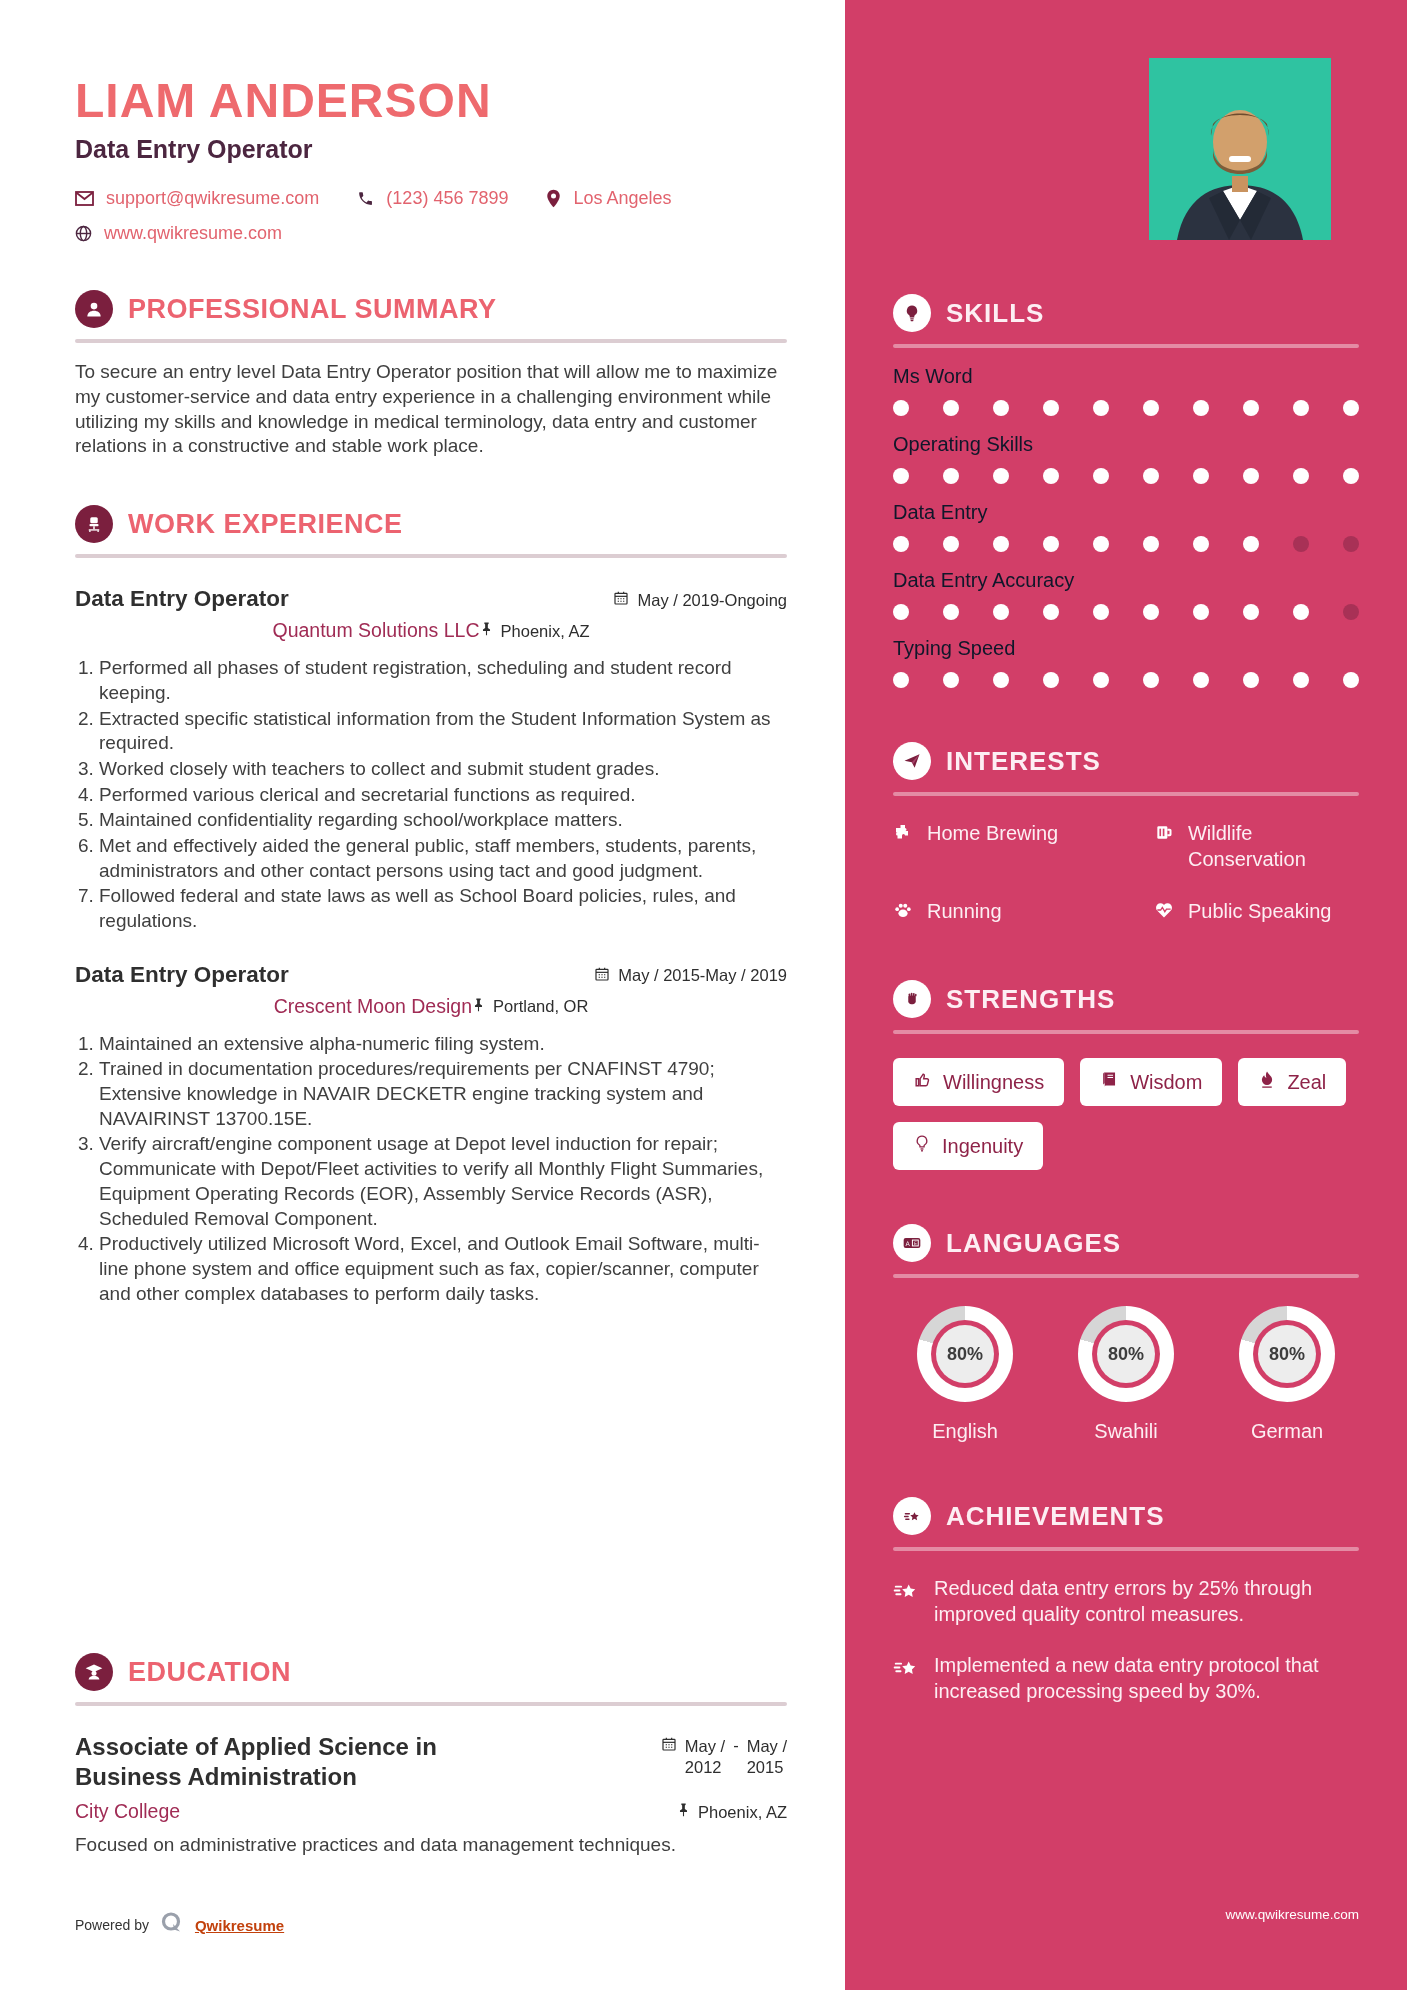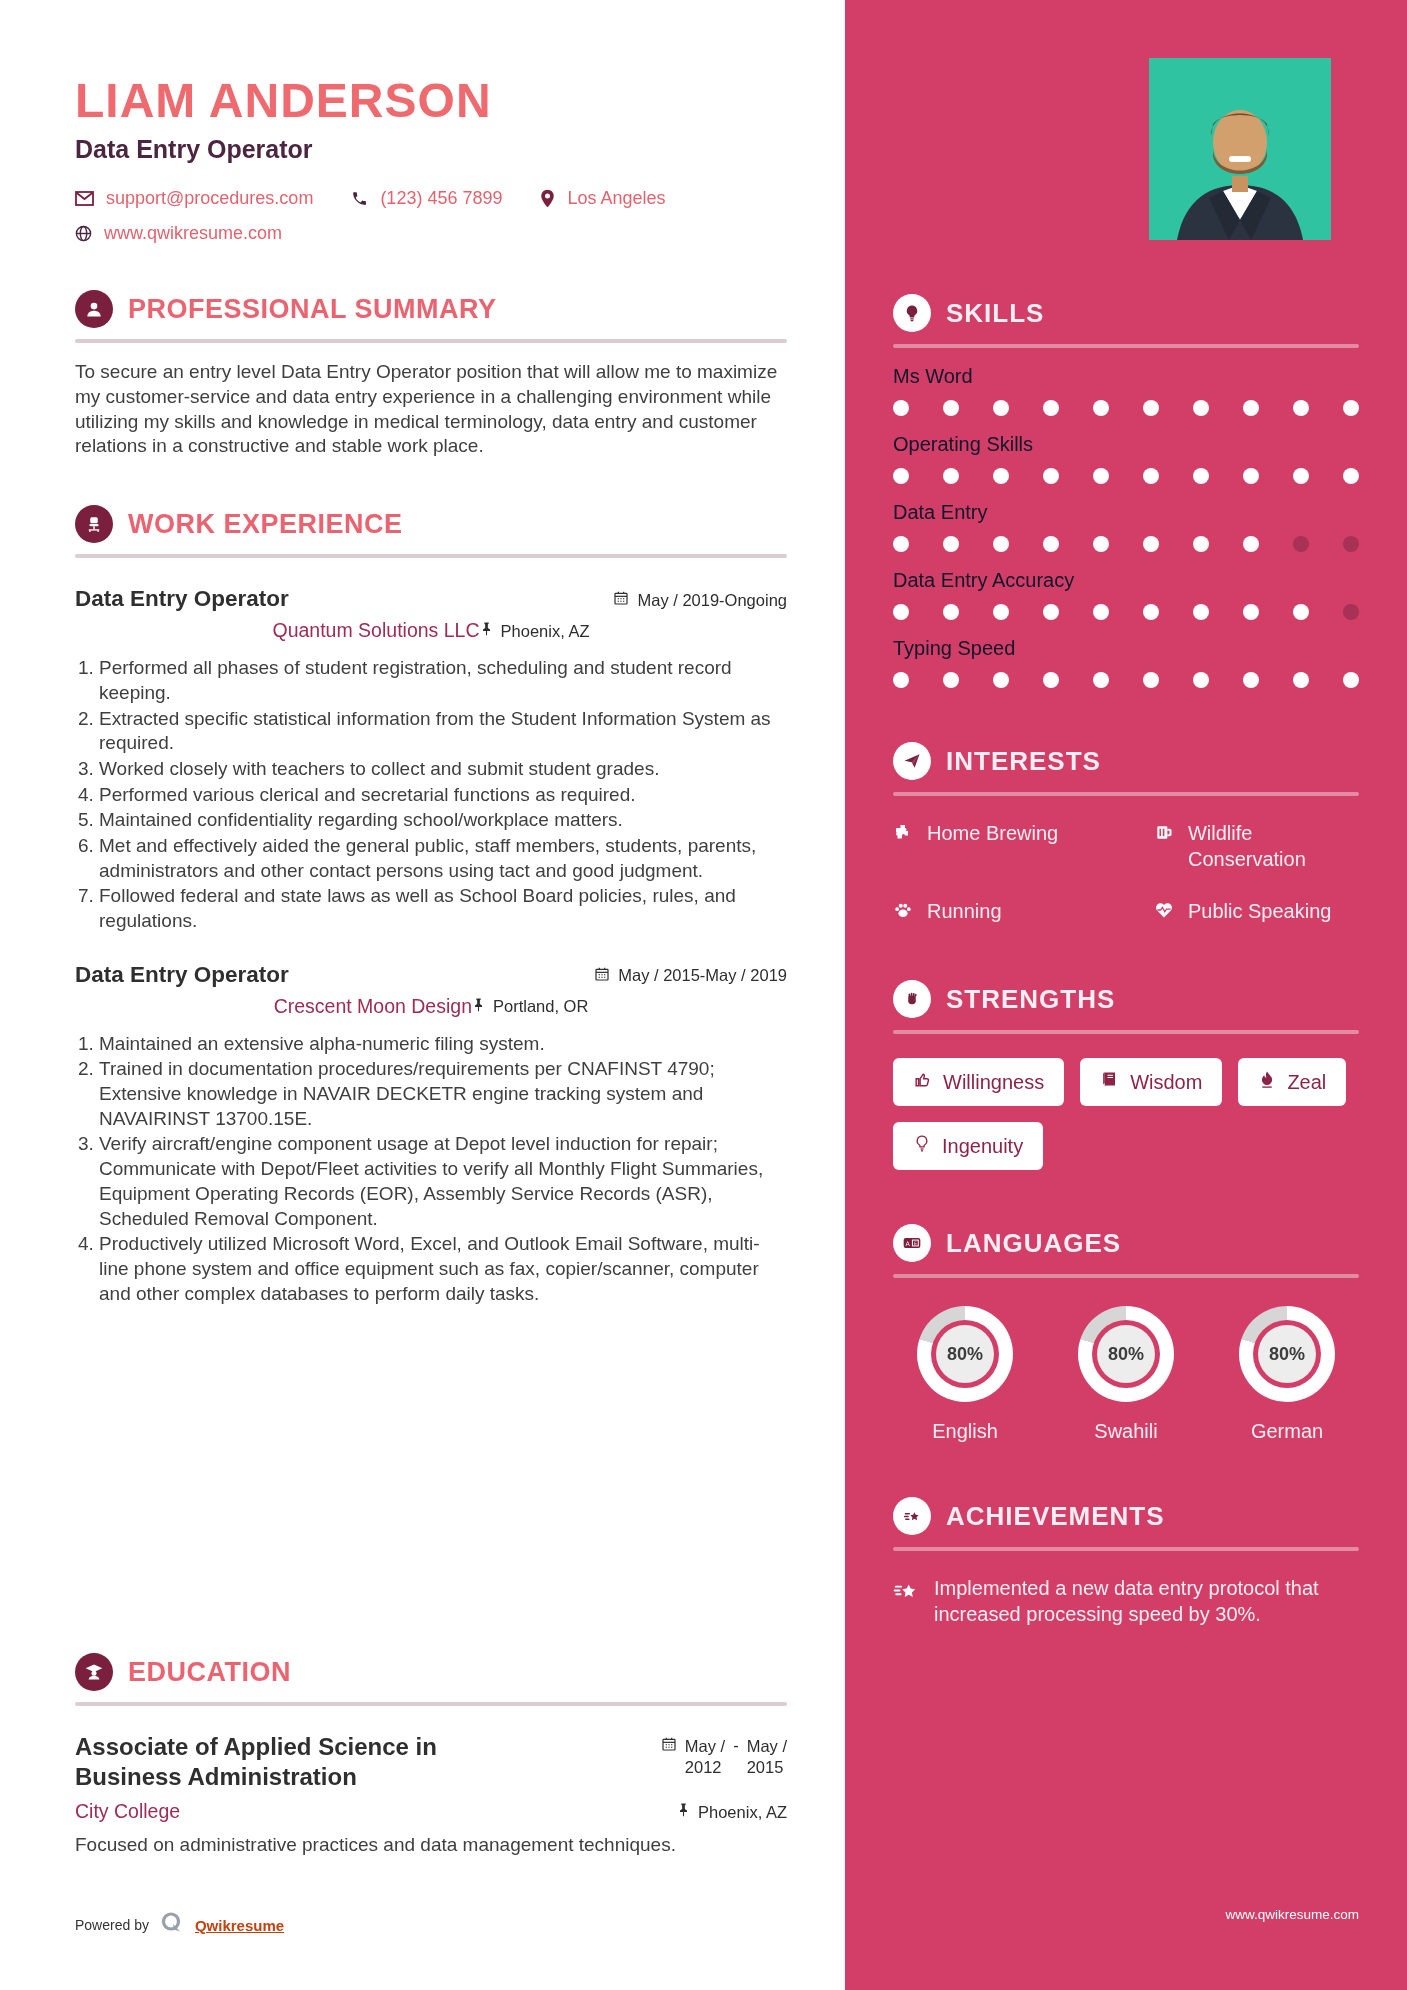--- a/index.html
+++ b/index.html
@@ -97,21 +97,21 @@
 
       <div class="contact-rows">
         <div class="contact-row">
           <span class="contact-item">
             <span>
               <svg width="19" height="15" viewBox="0 0 19 15">
                   <rect x="1" y="1" width="17" height="13" fill="none" stroke="#7b1f3e" stroke-width="1.8"></rect>
                   <path d="M1.5 1.8 L9.5 8 L17.5 1.8" fill="none" stroke="#7b1f3e" stroke-width="1.8"></path>
                 </svg>
             </span>
-            <span>support@procedures.com</span>
+            <span>support@qwikresume.com</span>
           </span>
           <span class="contact-item">
             <span>
               <svg width="17" height="17" viewBox="0 0 24 24">
                   <path fill="#4c2640" d="M6.6 10.8c1.5 2.9 3.8 5.2 6.7 6.7l2.2-2.2c.3-.3.7-.4 1-.2 1.1.4 2.4.6 3.6.6.6 0 1 .4 1 1V20c0 .6-.4 1-1 1C10.9 21 3 13.1 3 3.9 3 3.4 3.4 3 4 3h3.3c.6 0 1 .4 1 1 0 1.3.2 2.5.6 3.6.1.3 0 .7-.2 1l-2.1 2.2z"></path>
                 </svg>
             </span>
             <span>(123) 456 7899</span>
           </span>
           <span class="contact-item">
@@ -589,19 +589,28 @@
       </div>
       <div class="sb-divider"></div>
 
       <div class="ach-item">
         <span>
           <svg width="26" height="26" viewBox="0 0 24 24">
               <path fill="#fff" d="M14.5 6l1.8 3.8 4.2.6-3 2.9.7 4.2-3.7-2-3.7 2 .7-4.2-3-2.9 4.2-.6z"></path>
               <path d="M2.5 8h5M1.5 11.5h4.5M3 15h4" stroke="#fff" stroke-width="1.7" stroke-linecap="round"></path>
             </svg>
         </span>
+        <span>Reduced data entry errors by 25% through improved quality control measures.</span>
+      </div>
+      <div class="ach-item">
+        <span>
+          <svg width="26" height="26" viewBox="0 0 24 24">
+              <path fill="#fff" d="M14.5 6l1.8 3.8 4.2.6-3 2.9.7 4.2-3.7-2-3.7 2 .7-4.2-3-2.9 4.2-.6z"></path>
+              <path d="M2.5 8h5M1.5 11.5h4.5M3 15h4" stroke="#fff" stroke-width="1.7" stroke-linecap="round"></path>
+            </svg>
+        </span>
         <span>Implemented a new data entry protocol that increased processing speed by 30%.</span>
       </div>
     </div>
 
     <div class="sb-footer">www.qwikresume.com</div>
   </div>
 </div>
 
 </body></html>

